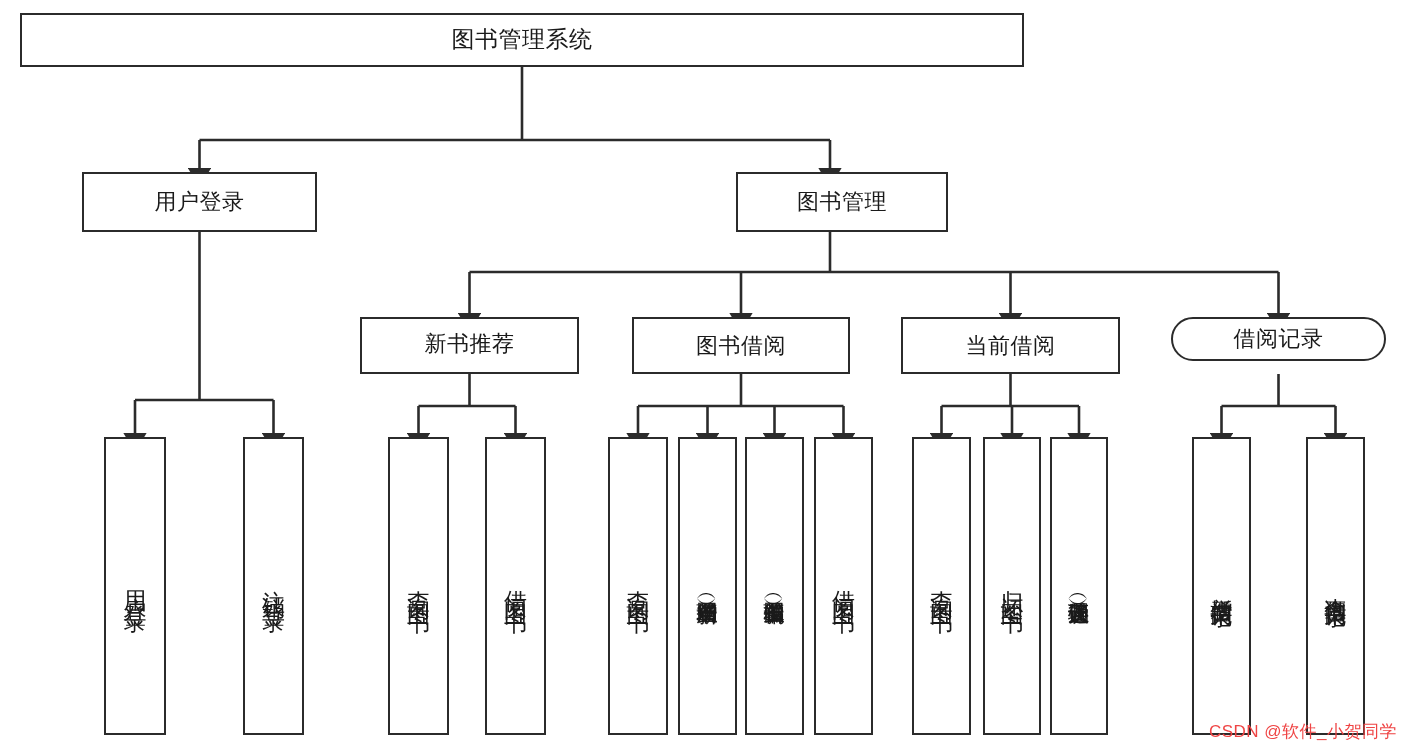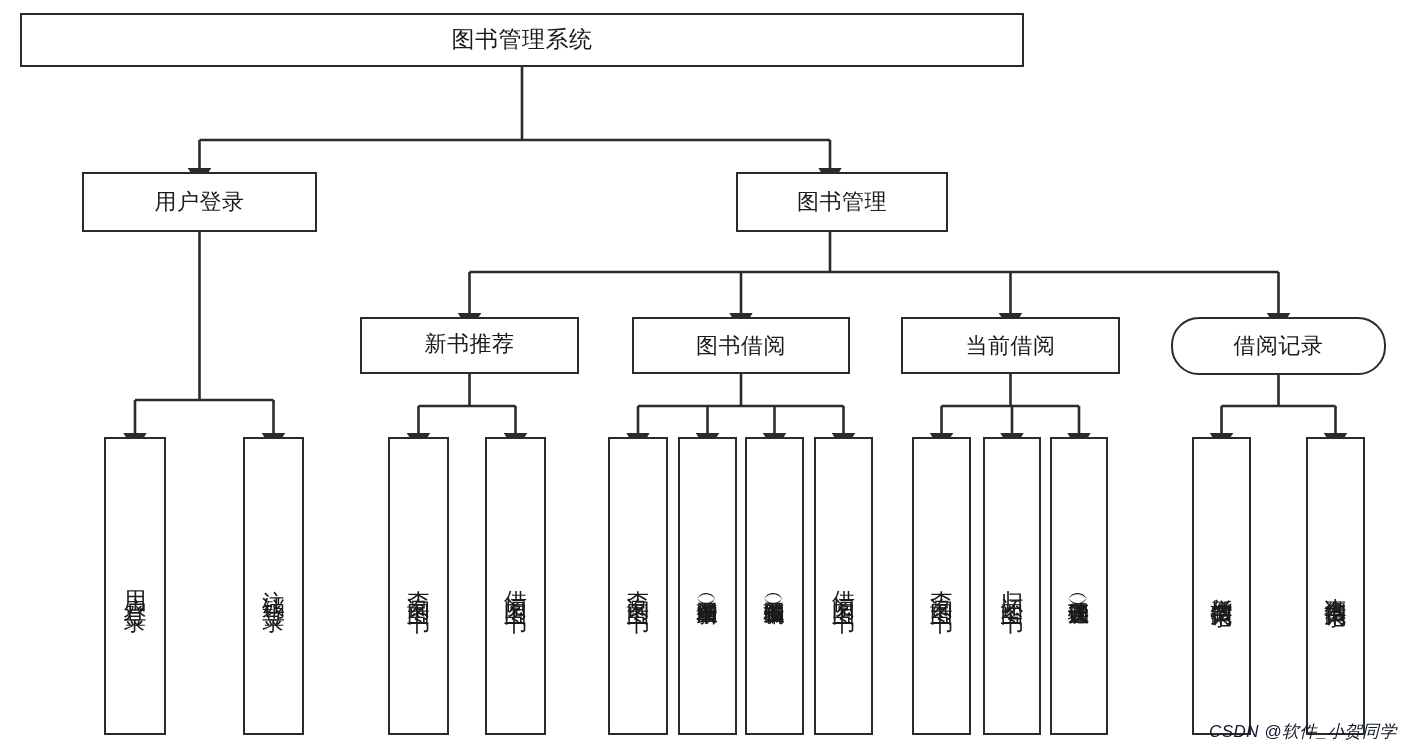--- a/index.html
+++ b/index.html
@@ -71,25 +71,24 @@
     letter-spacing: 0px;
     font-size: 21px;
   }
 
   
   #watermark {
     position: absolute;
     right: 8px;
     bottom: 4px;
     font-size: 17px;
-    color: #0f172a;
+    color: #ef4444;
     letter-spacing: 0.5px;
     white-space: nowrap;
     pointer-events: none;
-    font-style: italic;
   }
 </style>
 </head>
 <body>
 
 <div id="diagram-canvas">
   <svg id="connector-layer" width="1405" height="747" style="position:absolute;left:0;top:0;">
       <defs>
         <marker id="arrowhead" markerWidth="8" markerHeight="9" refX="1.2" refY="4.5" orient="auto" markerUnits="strokeWidth">
           <path d="M0,0 L0,9 L7.5,4.5 z" fill="#2b2b2b"></path>
@@ -141,21 +140,21 @@
       </div>
       <div class="node horiz" style="left: 360px; top: 317px; width: 219px; height: 57px; font-family: Liberation Mono, monospace;">
         <span class="node-label">新书推荐</span>
       </div>
       <div class="node horiz" style="left: 632px; top: 317px; width: 218px; height: 57px; justify-content: center;">
         <span class="node-label">图书借阅</span>
       </div>
       <div class="node horiz" style="left: 901px; top: 317px; width: 219px; height: 57px; font-family: Liberation Serif, serif;">
         <span class="node-label">当前借阅</span>
       </div>
-      <div class="node horiz" style="left: 1171px; top: 317px; width: 215px; height: 58px; border-radius: 28px;">
+      <div class="node horiz" style="left: 1171px; top: 317px; width: 215px; height: 44px; border-radius: 28px;">
         <span class="node-label">借阅记录</span>
       </div>
       <div class="node vert" style="left: 104px; top: 437px; width: 62px; height: 298px;">
         <span class="node-label">用户登录</span>
       </div>
       <div class="node vert" style="left: 243px; top: 437px; width: 61px; height: 298px;">
         <span class="node-label">注销登录</span>
       </div>
       <div class="node vert" style="left: 388px; top: 437px; width: 61px; height: 298px;">
         <span class="node-label">查询图书</span>

